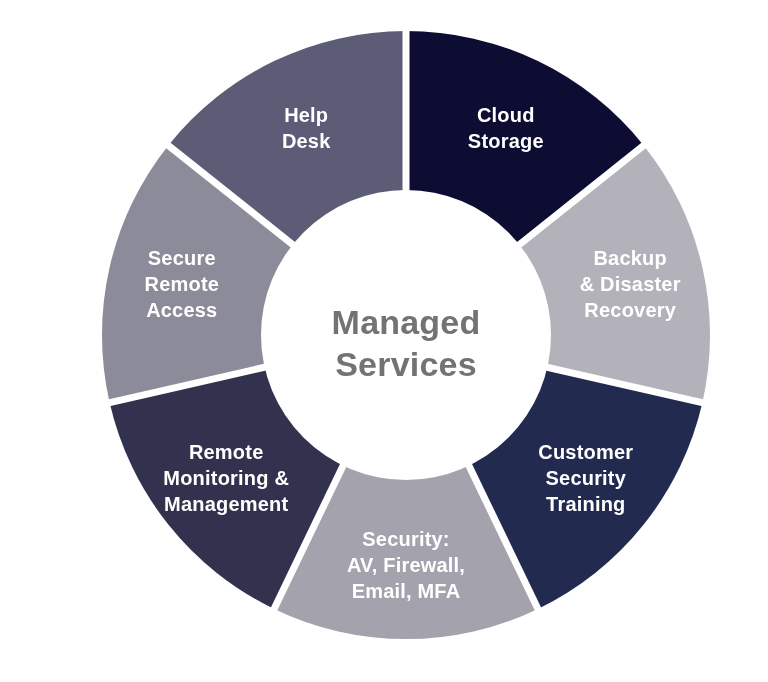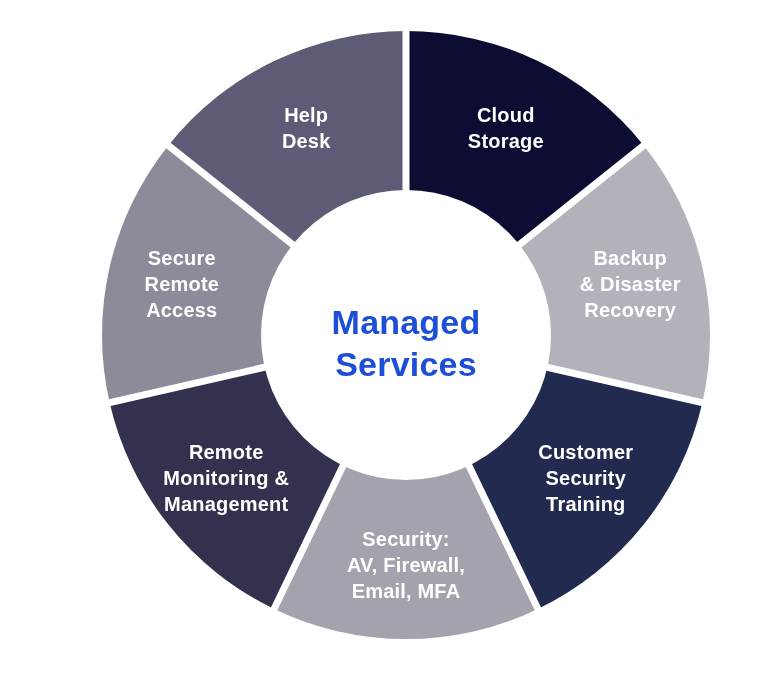--- a/index.html
+++ b/index.html
@@ -33,21 +33,21 @@
   .center-title {
     position: absolute;
     left: 406px;
     top: 343px;
     transform: translate(-50%, -50%);
     width: 210px;
     text-align: center;
     font-size: 34px;
     font-weight: 700;
     line-height: 1.24;
-    color: #1d4ed8;
+    color: #737373;
     letter-spacing: 0.2px;
   }
 </style>
 </head>
 <body>
 
 <div class="stage">
   <svg class="chart-svg" viewBox="0 0 768 682" xmlns="http://www.w3.org/2000/svg">
       <path d="M 406 335 L 406.0 31.0 A 304 304 0 0 1 643.7 145.5 Z" fill="#0d0c33"></path>
       <path d="M 406 335 L 643.7 145.5 A 304 304 0 0 1 702.4 402.6 Z" fill="#b3b2ba"></path>

